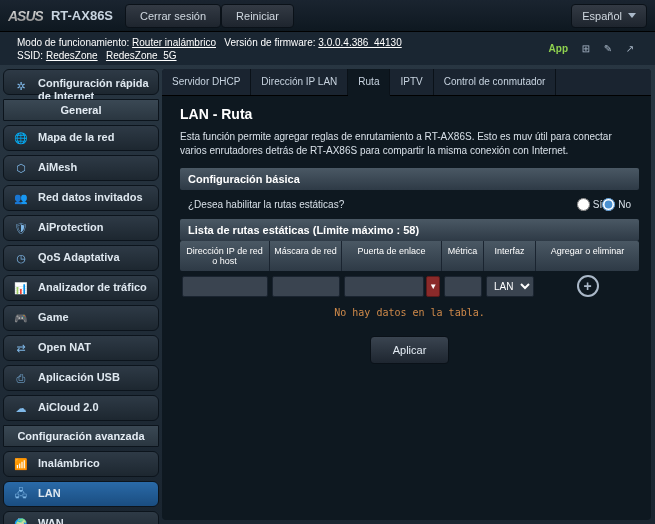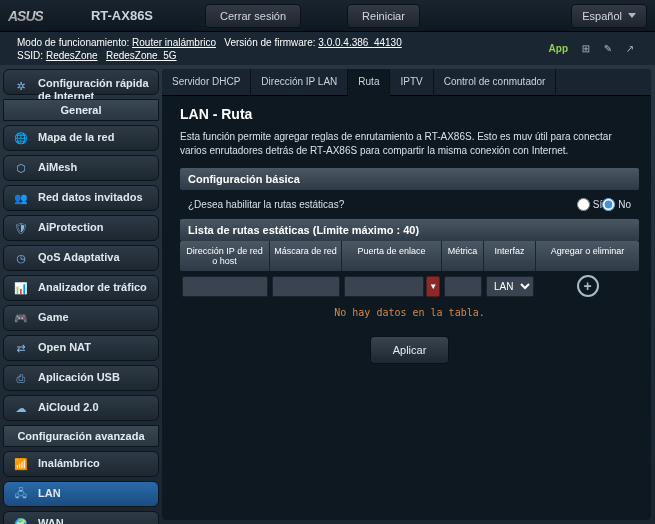--- a/index.html
+++ b/index.html
@@ -1,21 +1,21 @@
 <!DOCTYPE html>
 <html><head>
 <meta charset="utf-8">
 <style>
   * { box-sizing: border-box; margin: 0; padding: 0; }
   body { font-family: Arial, sans-serif; font-size: 11px; background: #3a4a5a; width: 655px; height: 524px; overflow: hidden; }
   .router-frame { width: 655px; height: 524px; background: linear-gradient(#2a3844, #1a2530); display: flex; flex-direction: column; }
-  .topbar { height: 32px; background: linear-gradient(#1a2430, #0e1820); display: flex; align-items: center; padding: 0 8px; border-bottom: 1px solid #000; gap: 40px; }
+  .topbar { height: 32px; background: linear-gradient(#1a2430, #0e1820); display: flex; align-items: center; padding: 0 8px; border-bottom: 1px solid #000; }
   .logo { color: #fff; font-weight: bold; font-style: italic; font-size: 14px; letter-spacing: -1px; margin-right: 8px; background: linear-gradient(#e8e8e8,#888);-webkit-background-clip:text;-webkit-text-fill-color:transparent;}
   .model { color: #c8d4e0; font-weight: bold; font-size: 13px; margin-right: 12px; }
-  .top-btn { background: linear-gradient(#333a44, #1e252e); border: 1px solid #0a1118; color: #d0d8e0; padding: 5px 14px; border-radius: 4px; margin-right: 6px; font-size: 11px; cursor: pointer; }
+  .top-btn { background: linear-gradient(#333a44, #1e252e); border: 1px solid #0a1118; color: #d0d8e0; padding: 5px 14px; border-radius: 4px; margin-right: 0; font-size: 11px; cursor: pointer; }
   .spacer { flex: 1; }
   .lang-btn { background: linear-gradient(#333a44,#1e252e); border: 1px solid #0a1118; color: #d0d8e0; padding: 5px 10px; border-radius: 4px; font-size: 11px; display: flex; align-items: center; gap: 6px; cursor:pointer;}
   .triangle-down { width:0;height:0;border-left:4px solid transparent;border-right:4px solid transparent;border-top:5px solid #aab8c8; display:inline-block;}
   .infobar { height: 33px; display: flex; align-items: center; padding: 0 17px; gap: 6px; color: #c8d4e0; font-size: 10px; background:#1a2632;}
   .infobar .k { color: #fff; }
   .infobar .v { color: #fff; text-decoration: underline; cursor: pointer; }
   .infobar .spacer { flex:1; }
   .app-label { color: #8FD14F; font-weight: bold; margin-right: 4px;}
   .mini-icon { width:16px;height:16px; display:inline-flex;align-items:center;justify-content:center;color:#aab8c8;border-radius:2px;cursor:pointer;}
   .body-row { flex:1; display:flex; overflow:hidden;}
@@ -180,21 +180,21 @@
                 <input type="radio" name="sr" style="">
                 <span>Sí</span>
               </label>
             <label>
                 <input type="radio" name="sr" checked="" style="">
                 <span>No</span>
               </label>
           </div>
         </div>
 
-        <div class="section-bar">Lista de rutas estáticas (Límite máximo : 40)</div>
+        <div class="section-bar">Lista de rutas estáticas (Límite máximo : 58)</div>
         <div class="table-head">
           <div class="th col-ip">Dirección IP de red o host</div>
           <div class="th col-mask">Máscara de red</div>
           <div class="th col-gw">Puerta de enlace</div>
           <div class="th col-metric">Métrica</div>
           <div class="th col-iface">Interfaz</div>
           <div class="th col-act">Agregar o eliminar</div>
         </div>
         <div class="input-row">
           <div class="col-ip">

